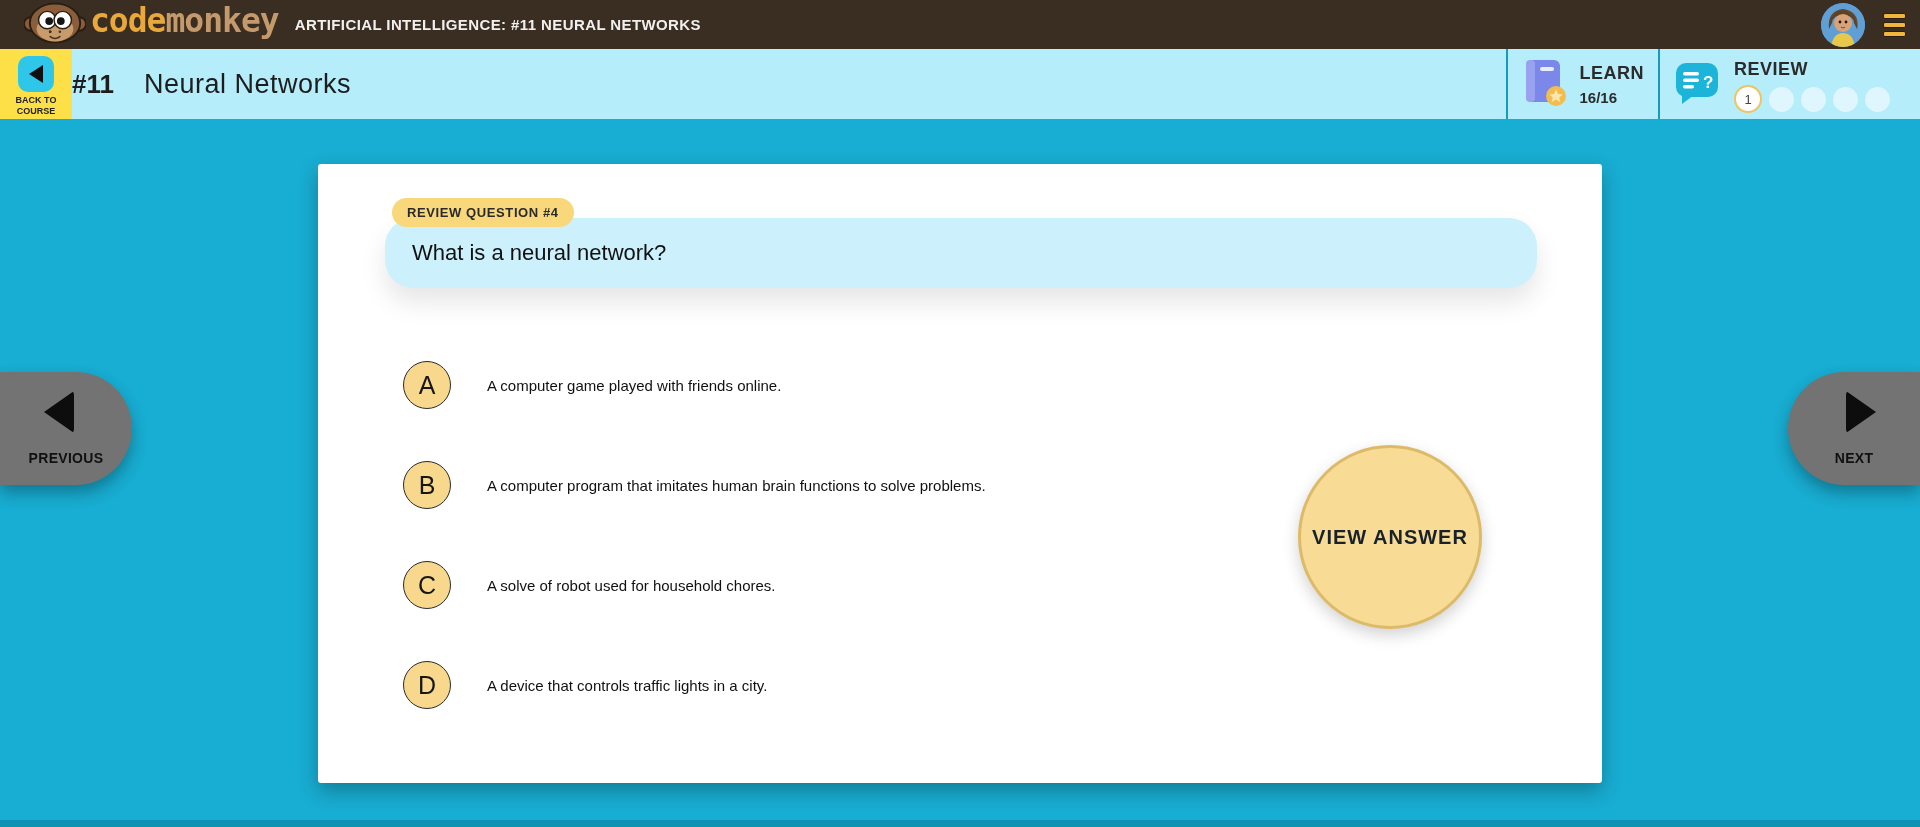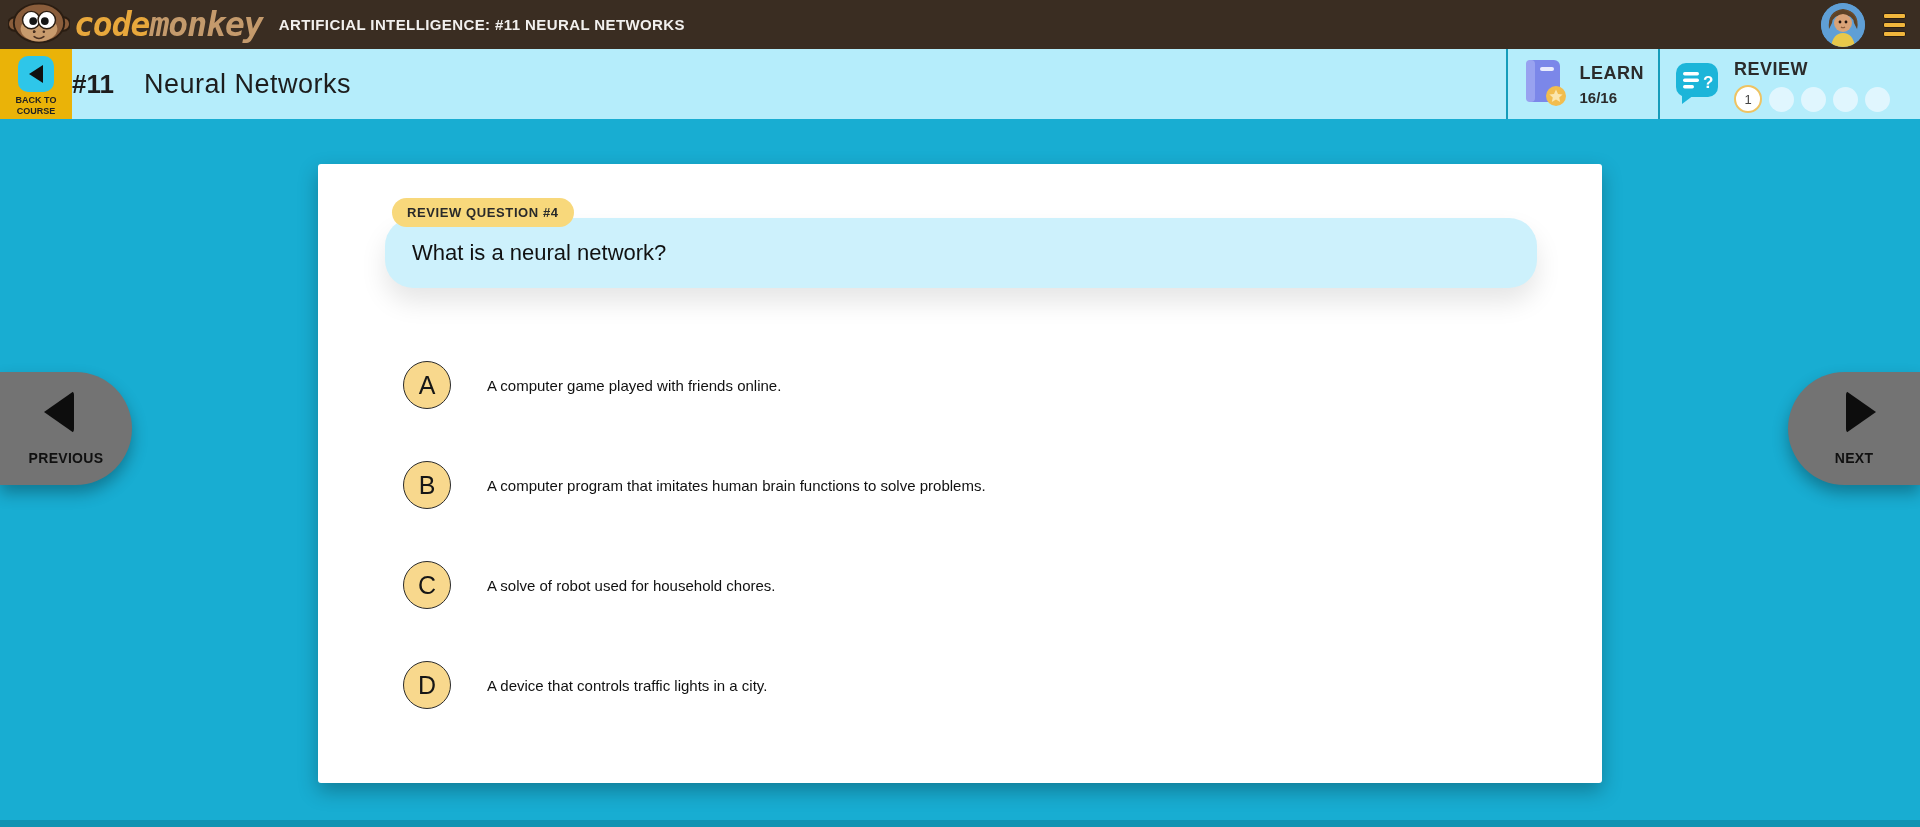--- a/index.html
+++ b/index.html
@@ -1,35 +1,35 @@
 <!DOCTYPE html>
 <html><head>
 <meta charset="utf-8">
 <style>
   * { margin:0; padding:0; box-sizing:border-box; }
   html,body { width:1920px; height:827px; overflow:hidden;
     font-family:"Liberation Sans","DejaVu Sans",sans-serif; }
 
   
   .topbar { height:49px; background:#3a2d22; display:flex; align-items:center; position:relative; }
-  .logo-wrap { display:flex; align-items:center; padding-left:8px;font-style:italic; }
+  .logo-wrap { display:flex; padding-left:24px; }
   .brand-text { font-size:33px; font-weight:800; letter-spacing:-1px; margin-left:4px;
     font-family:"DejaVu Sans Mono","Liberation Mono",monospace; }
   .brand-code { color:#e8a83c; }
   .brand-monkey { color:#c49a6c; }
   .topbar-title { color:#f2f0ee; font-weight:700; font-size:15px; letter-spacing:.4px; margin-left:16px; }
   .topbar-right { position:absolute; right:14px; top:0; height:49px; display:flex; align-items:center; gap:18px; }
   .avatar { width:44px; height:44px; border-radius:50%; overflow:hidden; background:#5f9fd6; }
   .hamburger { display:flex; flex-direction:column; gap:3px; cursor:pointer; }
   .hamburger span { display:block; width:23px; height:6px; background:#f1b63c;
     border:1px solid #2a1d12; border-radius:2px; }
 
   
   .lessonbar { height:70px; background:#b5edfb; display:flex; align-items:center; position:relative; }
-  .back-block { width:72px; height:70px; background:#eab308; display:flex; flex-direction:column;
+  .back-block { width:72px; height:70px; background:#fde047; display:flex; flex-direction:column;
     align-items:center; justify-content:flex-start; padding-top:7px; cursor:pointer; flex:0 0 auto; }
   .back-btn { width:36px; height:36px; border-radius:10px; background:#2ec6e9; border:none;
     display:flex; align-items:center; justify-content:center; cursor:pointer; }
   .tri-left { width:0; height:0; border-top:9px solid transparent; border-bottom:9px solid transparent;
     border-right:14px solid #101010; }
   .back-label { font-size:9px; font-weight:700; color:#222; text-align:center; line-height:1.25; margin-top:3px; }
   .lesson-num { font-size:26px; font-weight:800; color:#1d1d1d; }
   .lesson-name { font-size:27px; font-weight:400; color:#1d1d1d; margin-left:30px; letter-spacing:.5px; }
   .bar-right { position:absolute; right:0; top:0; height:70px; display:flex; }
   .learn-sec { border-left:2px solid #169cba; height:70px; display:flex; align-items:center;
@@ -204,20 +204,21 @@
       <div class="option">
         <div class="opt-circle">C</div>
         <div class="opt-text">A solve of robot used for household chores.</div>
       </div>
       <div class="option">
         <div class="opt-circle">D</div>
         <div class="opt-text">A device that controls traffic lights in a city.</div>
       </div>
     </div>
 
+    <div class="view-answer">VIEW ANSWER</div>
   </div>
 
   <div class="nav-btn nav-next">
     <div class="tri-next"></div>
     <div class="nav-label">NEXT</div>
   </div>
 
   <div class="bottom-strip"></div>
 </div>
 

